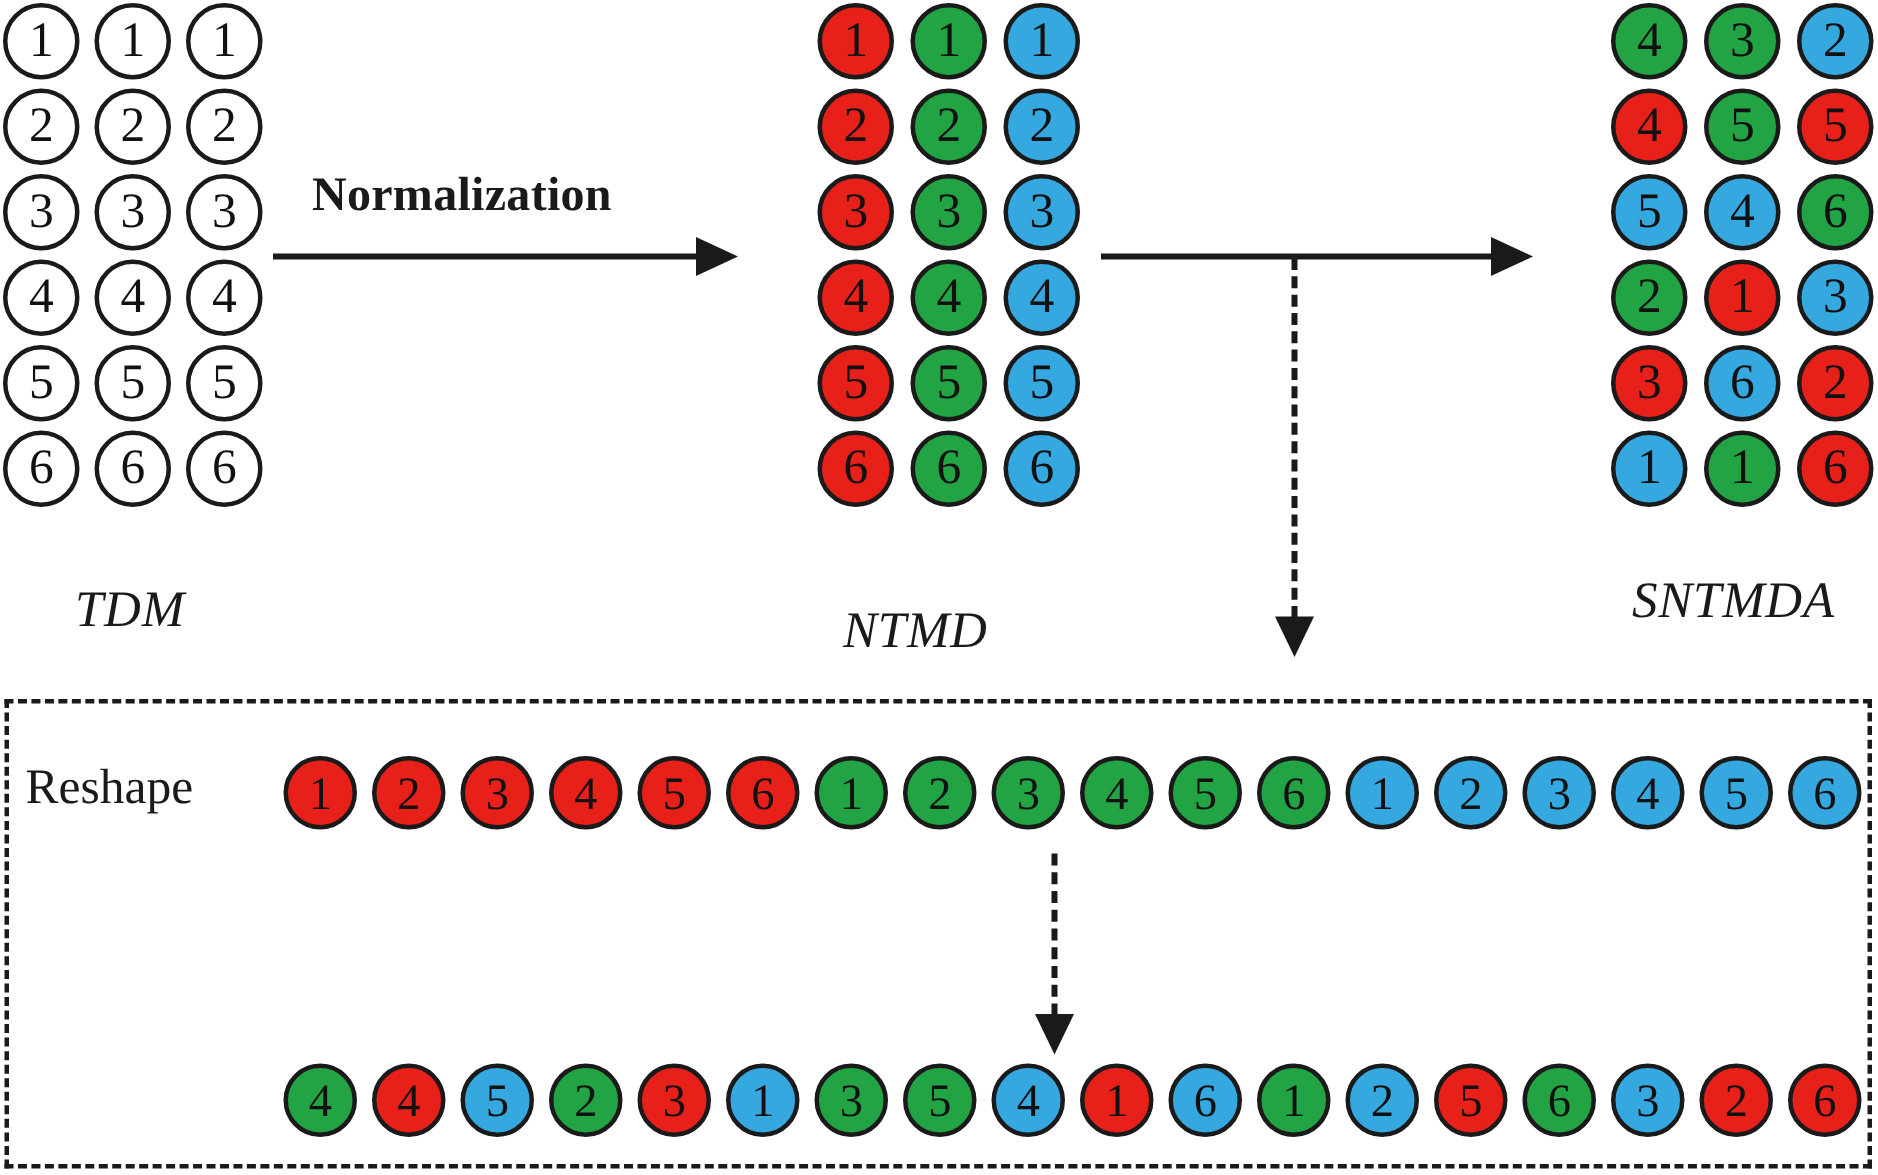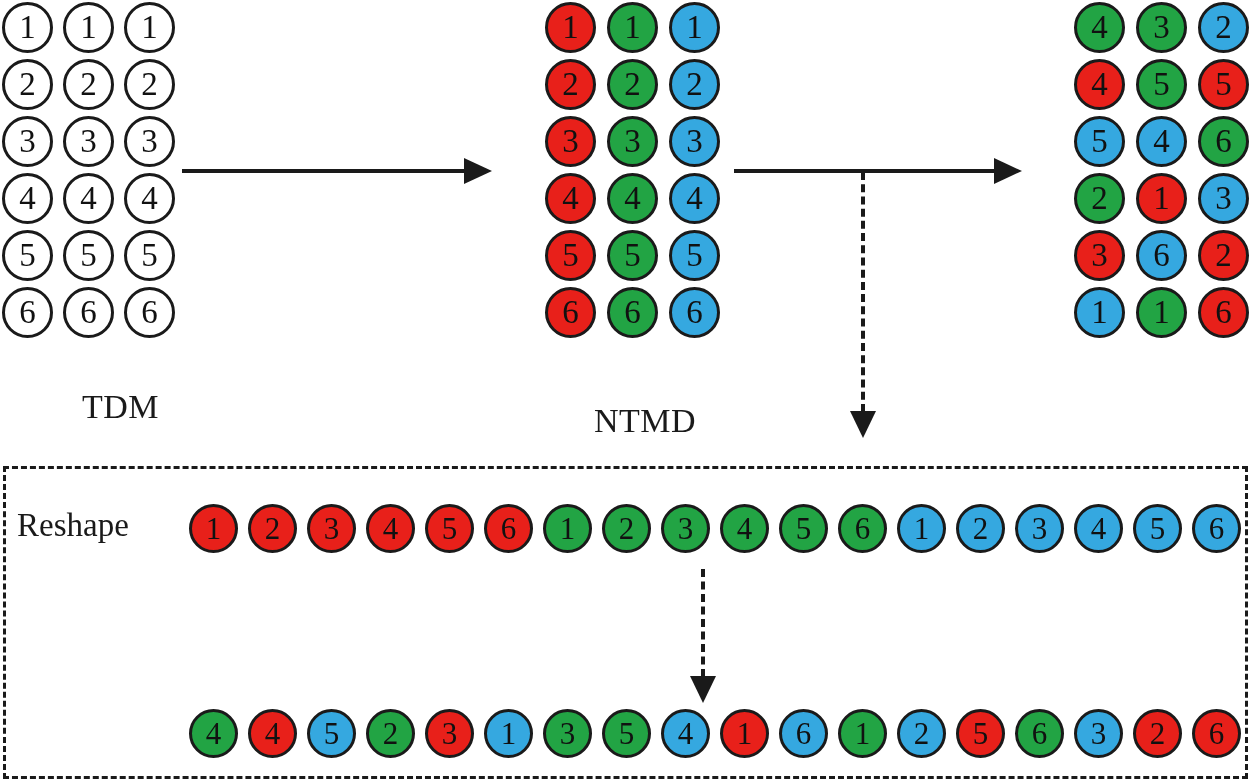--- a/index.html
+++ b/index.html
@@ -46,23 +46,23 @@
   .c-blue  { background: #35a8e0; }
 
   
   .label {
     position: absolute;
     white-space: nowrap;
     color: #1a1a1a;
     line-height: 1;
   }
   .stage-label {
+    font-style: italic;
     font-size: 34px;
     letter-spacing: 0.5px;
-    margin-left: 32px;
   }
   .arrow-label {
     font-weight: bold;
     font-size: 32px;
     letter-spacing: 0.2px;
   }
   .plain-label {
     font-size: 33px;
   }
 
@@ -141,20 +141,21 @@
       <div class="circle grid-circle c-white" style="left: 2px; top: 287px;">6</div>
       <div class="circle grid-circle c-white" style="left: 63px; top: 287px;">6</div>
       <div class="circle grid-circle c-white" style="left: 124px; top: 287px;">6</div>
     </div>
   <div class="label stage-label" style="left:50px; top:390px;">TDM</div>
 
   <div class="h-arrow" style="left:182px; top:158px; width:310px;">
     <div class="shaft" style="width:284px;"></div>
     <div class="head" style="left:282px;"></div>
   </div>
+  <div class="label arrow-label" style="left:208px; top:113px;">Normalization</div>
 
   <div id="grid-ntmd">
       <div class="circle grid-circle c-red" style="left: 545px; top: 2px;">1</div>
       <div class="circle grid-circle c-green" style="left: 607px; top: 2px;">1</div>
       <div class="circle grid-circle c-blue" style="left: 669px; top: 2px;">1</div>
       <div class="circle grid-circle c-red" style="left: 545px; top: 59px;">2</div>
       <div class="circle grid-circle c-green" style="left: 607px; top: 59px;">2</div>
       <div class="circle grid-circle c-blue" style="left: 669px; top: 59px;">2</div>
       <div class="circle grid-circle c-red" style="left: 545px; top: 116px;">3</div>
       <div class="circle grid-circle c-green" style="left: 607px; top: 116px;">3</div>
@@ -189,20 +190,21 @@
       <div class="circle grid-circle c-green" style="left: 1074px; top: 173px;">2</div>
       <div class="circle grid-circle c-red" style="left: 1136px; top: 173px;">1</div>
       <div class="circle grid-circle c-blue" style="left: 1198px; top: 173px;">3</div>
       <div class="circle grid-circle c-red" style="left: 1074px; top: 230px;">3</div>
       <div class="circle grid-circle c-blue" style="left: 1136px; top: 230px;">6</div>
       <div class="circle grid-circle c-red" style="left: 1198px; top: 230px;">2</div>
       <div class="circle grid-circle c-blue" style="left: 1074px; top: 287px;">1</div>
       <div class="circle grid-circle c-green" style="left: 1136px; top: 287px;">1</div>
       <div class="circle grid-circle c-red" style="left: 1198px; top: 287px;">6</div>
     </div>
+  <div class="label stage-label" style="left:1088px; top:384px;">SNTMDA</div>
 
   <div class="v-arrow" style="left:850px; top:172px; height:266px;">
     <div class="shaft" style="height:240px;"></div>
     <div class="head" style="top:239px;"></div>
   </div>
 
   <div id="reshape-box" style="left:3px; top:466px; width:1245px; height:313px;">
 
     <div class="label plain-label" style="left:11px; top:40px;">Reshape</div>
 

